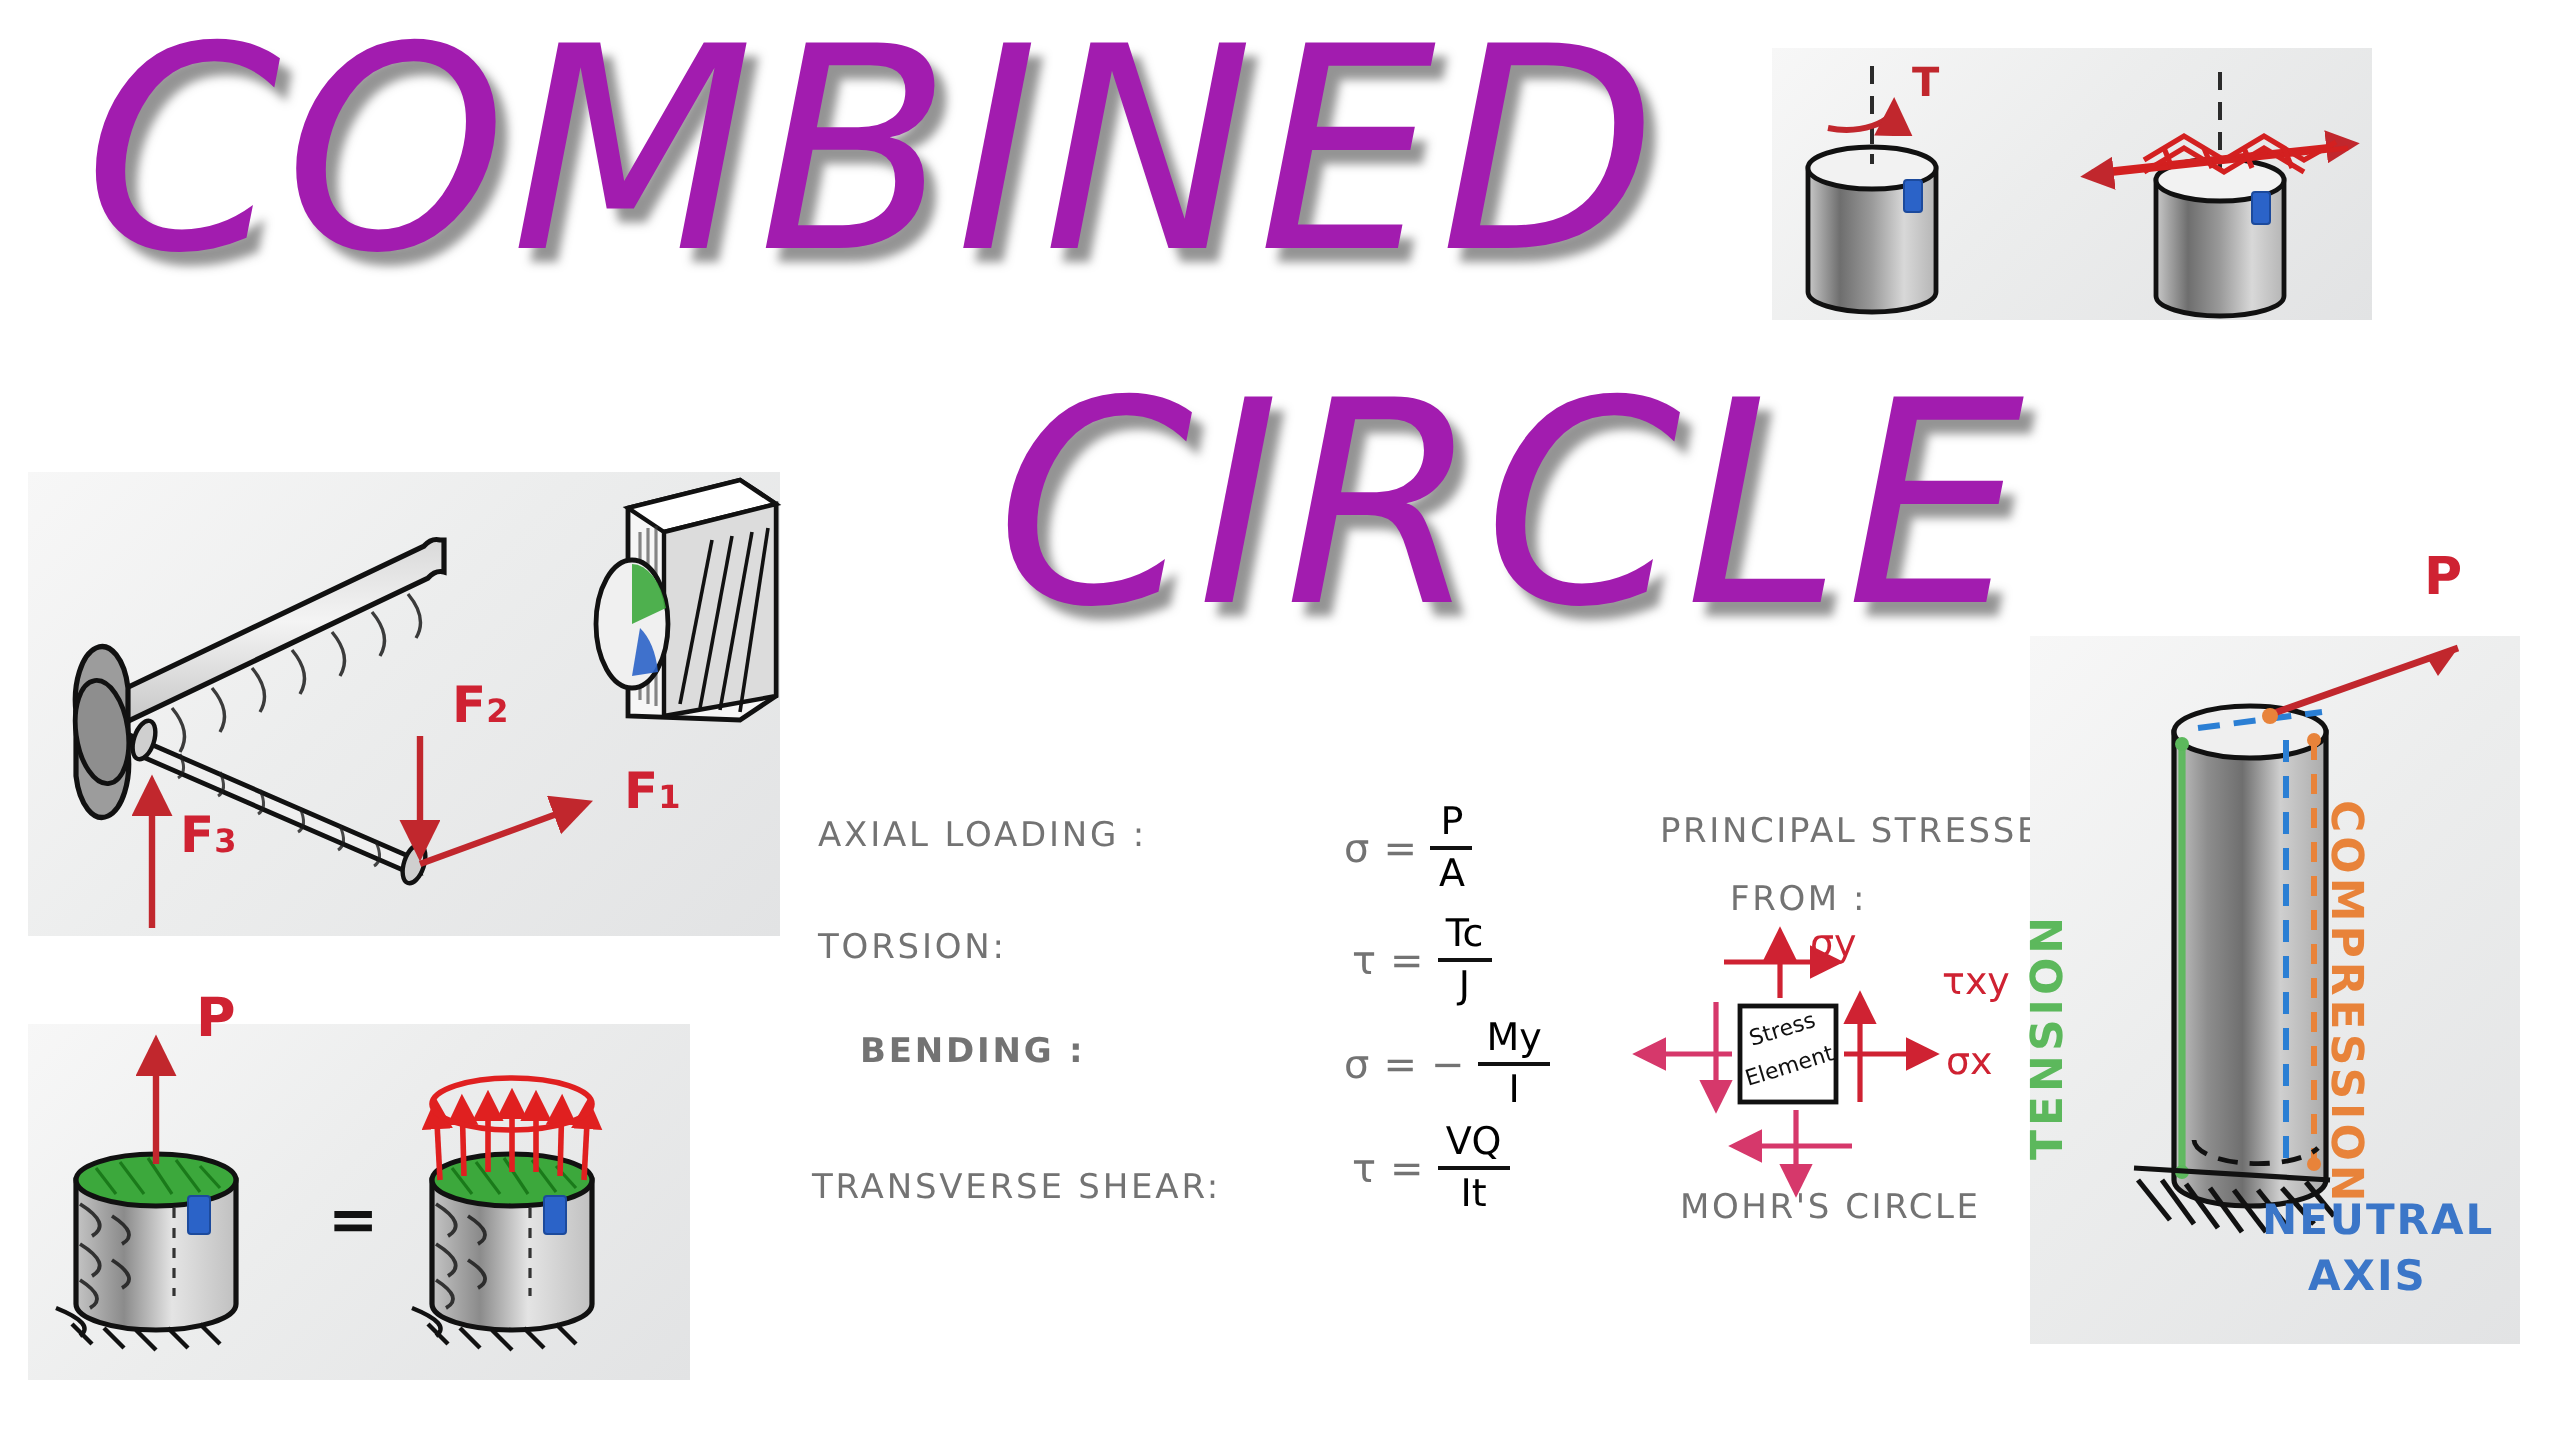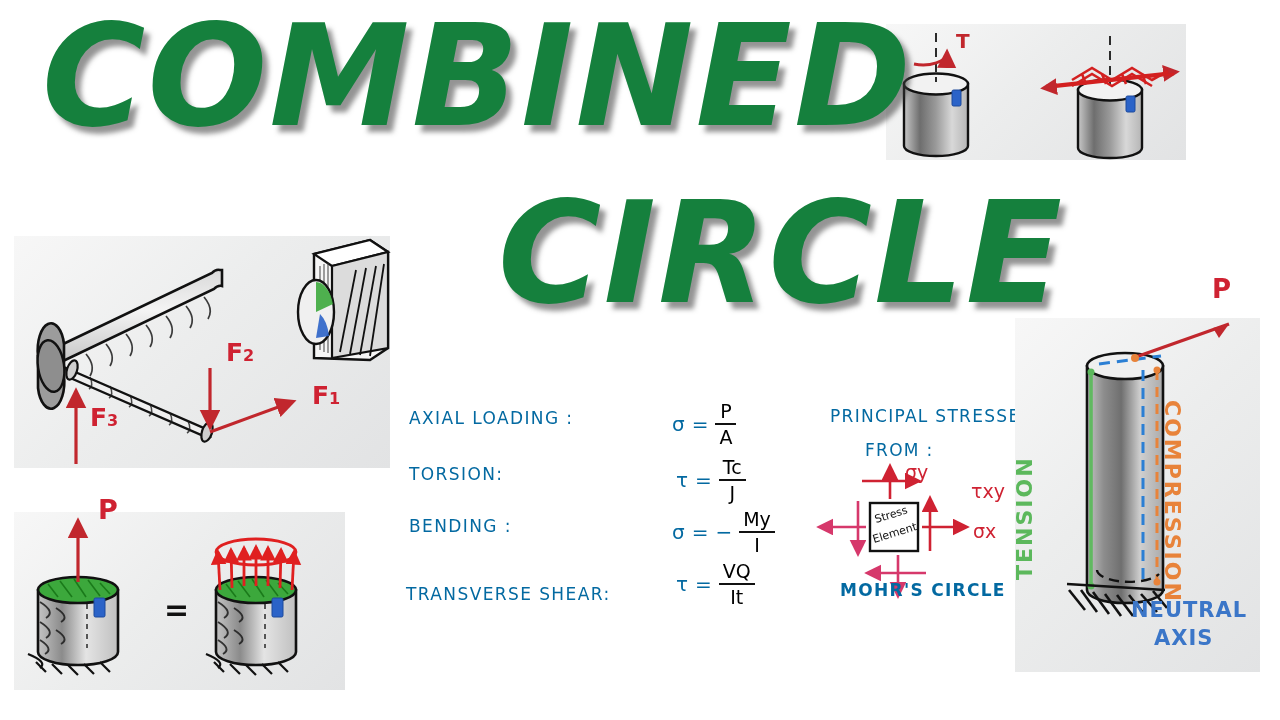--- a/index.html
+++ b/index.html
@@ -13,37 +13,37 @@
 
   
   .panel {
     position:absolute;
     background:linear-gradient(135deg,#f7f7f7 0%,#eceded 45%,#e2e3e4 100%);
   }
 
   
   .title-word {
     position:absolute;
-    color:#15803d;
+    color:#a21caf;
     font-family:"DejaVu Sans", sans-serif;
-    font-weight:700;
+    font-weight:400;
     font-style:italic;
     letter-spacing:2px;
     white-space:nowrap;
     text-shadow:6px 7px 5px rgba(60,60,60,0.55);
     line-height:1;
   }
   #title-combined { left:42px; top:6px; font-size:141px; }
   #title-loading  { left:498px; top:183px; font-size:141px; }
 
   
   .hw {
     position:absolute;
     font-family:"DejaVu Sans", sans-serif;
-    color:#0369a1;
+    color:#737373;
     white-space:nowrap;
     line-height:1;
   }
   .formula-label { font-size:17px; letter-spacing:1.4px; }
   .formula-eq { font-size:20px; }
   .frac { display:inline-block; text-align:center; vertical-align:middle; }
   .frac .num { display:block; padding:0 4px 1px 4px; font-size:19px; }
   .frac .den { display:block; border-top:2px solid #111; padding:1px 4px 0 4px; font-size:19px; }
   .eqrow { position:absolute; display:flex; align-items:center; gap:7px; }
 
@@ -287,21 +287,21 @@
     <div class="hw formula-label" style="left:409px; top:466px;">TORSION:</div>
     <div class="eqrow" style="left:676px; top:456px;">
       <span class="hw formula-eq" style="position:static;">τ</span>
       <span class="hw formula-eq" style="position:static;">=</span>
       <span class="frac">
         <span class="num">Tc</span>
         <span class="den">J</span>
       </span>
     </div>
 
-    <div class="hw formula-label" style="left:409px; top:518px;">BENDING :</div>
+    <div class="hw formula-label" style="left:430px; top:518px;font-weight:bold;">BENDING :</div>
     <div class="eqrow" style="left:672px; top:508px;">
       <span class="hw formula-eq" style="position:static;">σ</span>
       <span class="hw formula-eq" style="position:static;">=</span>
       <span class="hw formula-eq" style="position:static;">−</span>
       <span class="frac">
         <span class="num">My</span>
         <span class="den">I</span>
       </span>
     </div>
 
@@ -343,21 +343,21 @@
     <path d="M98,100 L98,140" stroke="#d6386b" stroke-width="2.6" fill="none" marker-end="url(#arrP)"></path>
     <path d="M126,118 L68,118" stroke="#d6386b" stroke-width="2.6" fill="none" marker-end="url(#arrP)"></path>
 
     <text x="76" y="68" font-family="DejaVu Sans, sans-serif" font-size="11" fill="#111" transform="rotate(-17 76 68)">Stress</text>
     <text x="74" y="88" font-family="DejaVu Sans, sans-serif" font-size="11" fill="#111" transform="rotate(-17 74 88)">Element</text>
   </svg>
 
   <div class="hw lbl-red" style="left:905px; top:463px; font-size:19px;">σy</div>
   <div class="hw lbl-red" style="left:971px; top:482px; font-size:19px;">τxy</div>
   <div class="hw lbl-red" style="left:973px; top:522px; font-size:19px;">σx</div>
-  <div class="hw sec-head" style="left:840px; top:582px;font-weight:bold;">MOHR'S CIRCLE</div>
+  <div class="hw sec-head" style="left:840px; top:596px;">MOHR'S CIRCLE</div>
 
   <div class="panel" style="left:1015px; top:318px; width:245px; height:354px;">
     <svg width="245" height="354" viewBox="0 0 245 354" class="ns">
       <defs>
         <linearGradient id="colG" x1="0" y1="0" x2="1" y2="0">
           <stop offset="0%" stop-color="#c6c6c6"></stop>
             <stop offset="22%" stop-color="#8d8d8d"></stop>
           <stop offset="45%" stop-color="#6f6f6f"></stop>
           <stop offset="70%" stop-color="#cfcfcf"></stop>
             <stop offset="100%" stop-color="#ababab"></stop>

